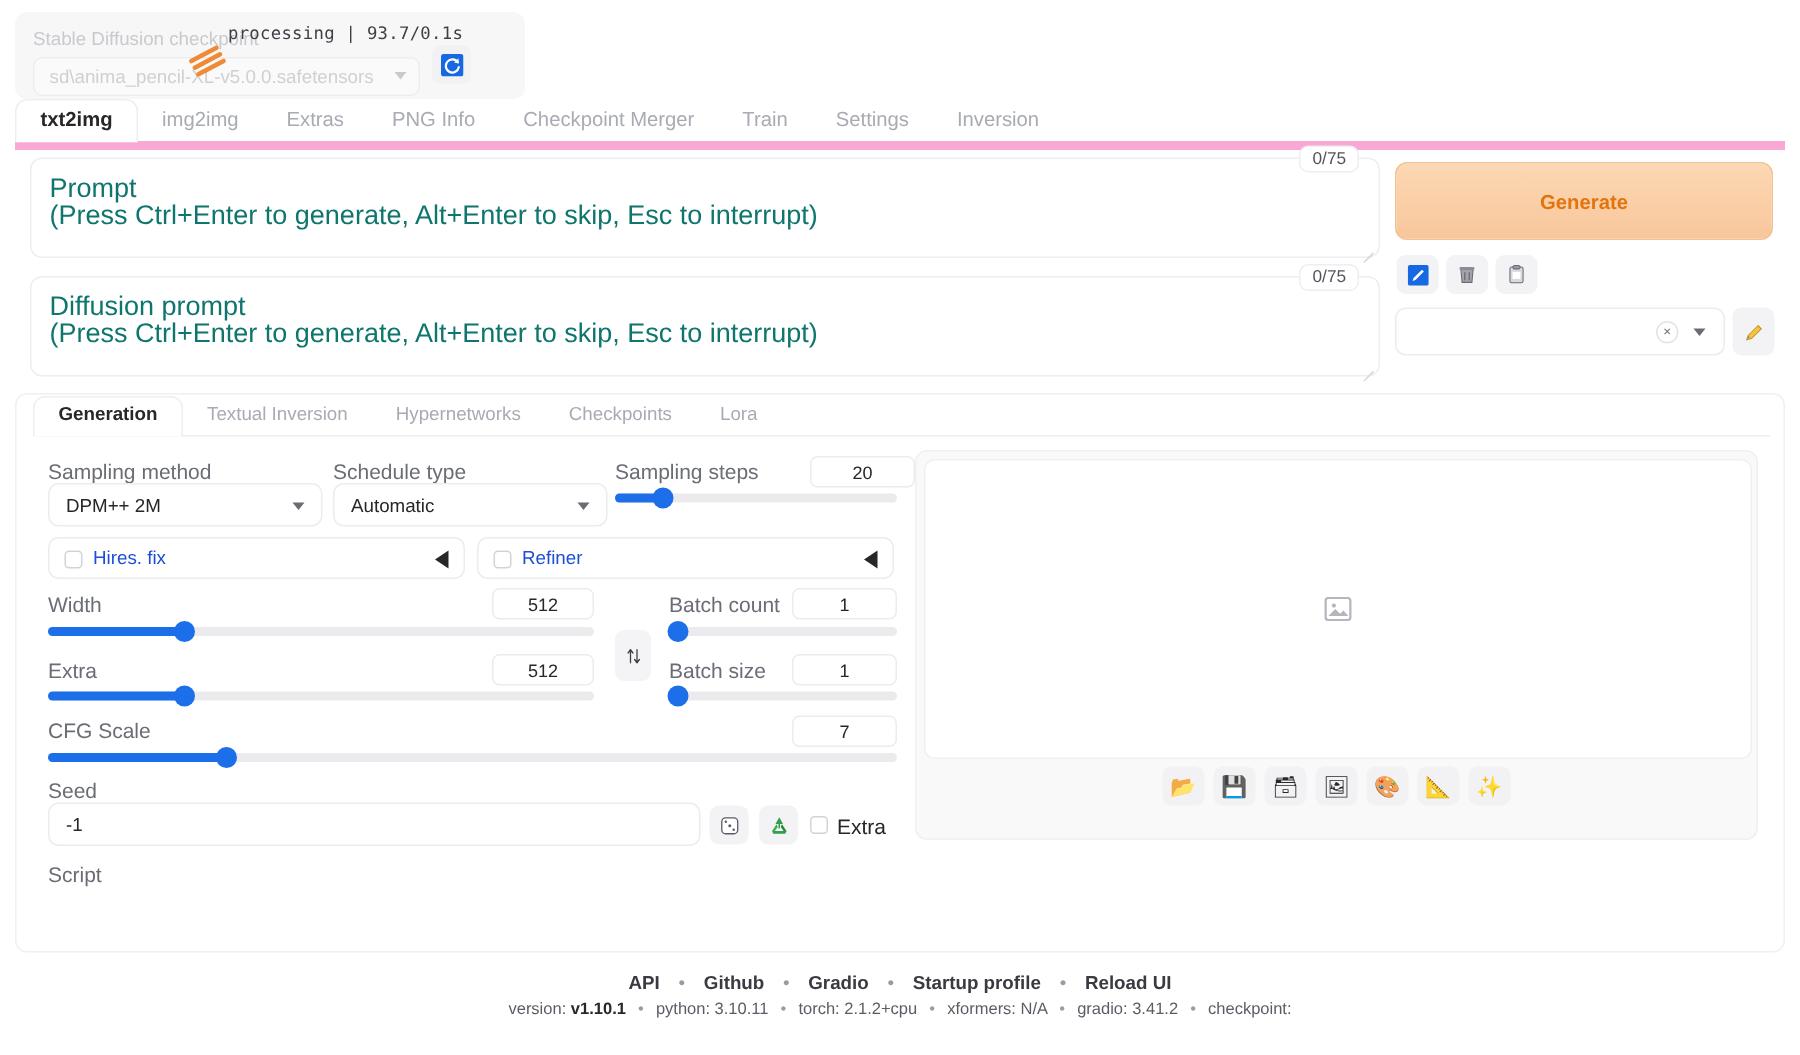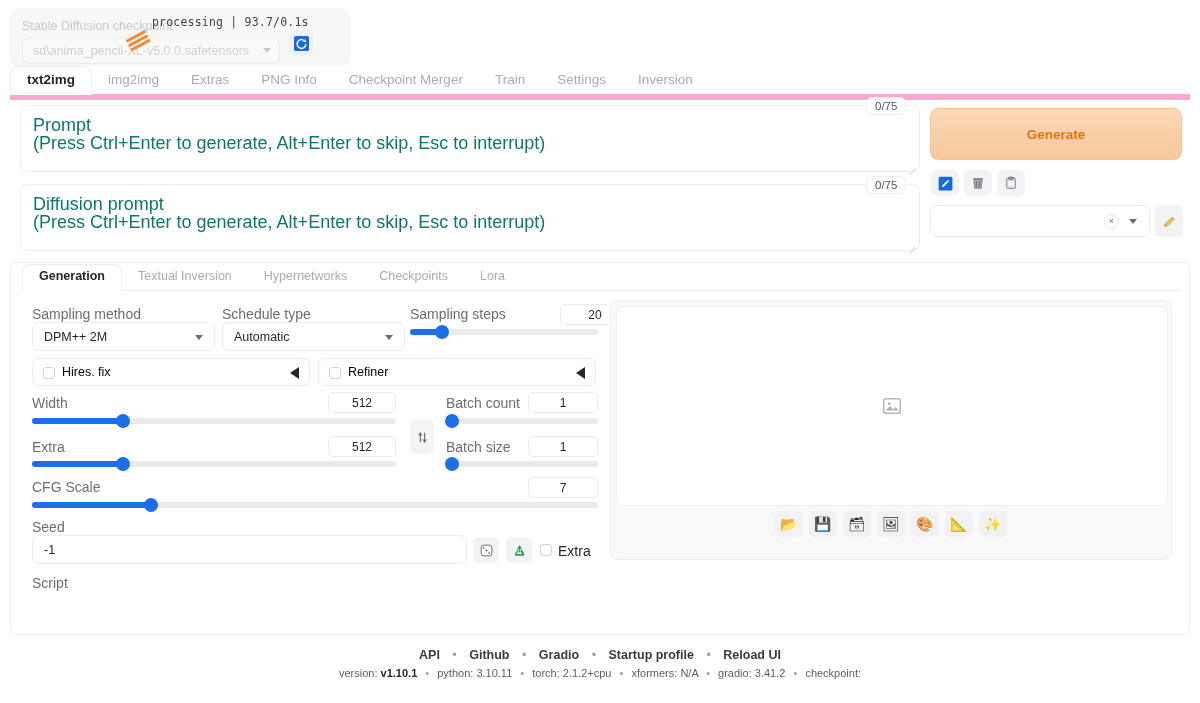--- a/index.html
+++ b/index.html
@@ -93,21 +93,21 @@
   .sel .car { position: absolute; right: 11px; top: 50%; margin-top: -2px; width: 0; height: 0;
               border-left: 4px solid transparent; border-right: 4px solid transparent; border-top: 5px solid #6b6b73; }
   .numbox { position: absolute; height: 21px; background: #fff; border: 1px solid #ececf0; border-radius: 5px;
             font-size: 12px; color: #27272a; display: flex; align-items: center; justify-content: center; }
   .track { position: absolute; height: 6px; background: #ebebee; border-radius: 3px; }
   .fill  { position: absolute; left: 0; top: 0; height: 6px; background: #1c6fe8; border-radius: 3px; }
   .thumb { position: absolute; top: -4px; width: 14px; height: 14px; border-radius: 50%; background: #1c6fe8; }
   .acc { position: absolute; height: 28px; background: #fff; border: 1px solid #ececf0; border-radius: 7px; }
   .acc .cb { position: absolute; left: 10px; top: 8px; width: 12px; height: 12px;
              border: 1px solid #d2d3d8; border-radius: 3px; background: #fff; }
-  .acc .t { position: absolute; left: 29px; top: 6px; font-size: 12.5px; color: #000000; }
+  .acc .t { position: absolute; left: 29px; top: 6px; font-size: 12.5px; color: #1d4ed8; }
   .acc .tri { position: absolute; right: 10px; top: 8px; width: 0; height: 0;
               border-top: 6px solid transparent; border-bottom: 6px solid transparent; border-right: 9px solid #27272a; }
   .swap { position: absolute; left: 410px; top: 420px; width: 24px; height: 34px; background: #f4f4f6;
           border-radius: 6px; display:flex; align-items:center; justify-content:center; font-size:13px; color:#3f3f46; }
   .seedbtn { position: absolute; width: 26px; height: 26px; background: #f3f3f5; border-radius: 6px;
              display: flex; align-items: center; justify-content: center; }
   .xcb { position: absolute; width: 12px; height: 12px; border: 1px solid #d2d3d8; border-radius: 3px; background: #fff; }
 
   
   .gal-wrap { position: absolute; left: 610px; top: 300px; width: 562px; height: 260px;
@@ -233,21 +233,21 @@
     <span class="car"></span>
   </div>
 
   <div class="lbl" style="left:222px; top:306px;">Schedule type</div>
   <div class="sel" style="left:222px; top:322px; width:183px; height:29px;">
     <span class="v">Automatic</span>
     <span class="car"></span>
   </div>
 
   <div class="lbl" style="left:410px; top:306px;">Sampling steps</div>
-  <div class="numbox" style="left:560px; top:304px; width:70px;">20</div>
+  <div class="numbox" style="left:540px; top:304px; width:70px;">20</div>
   <div class="track" style="left:410px; top:329px; width:188px;">
     <div class="fill" style="width:17%;"></div>
     <div class="thumb" style="left:calc(17% - 7px);"></div>
   </div>
 
   <div class="acc" style="left:32px; top:358px; width:278px;">
     <div class="cb"></div>
     <div class="t">Hires. fix</div>
     <div class="tri"></div>
   </div>

